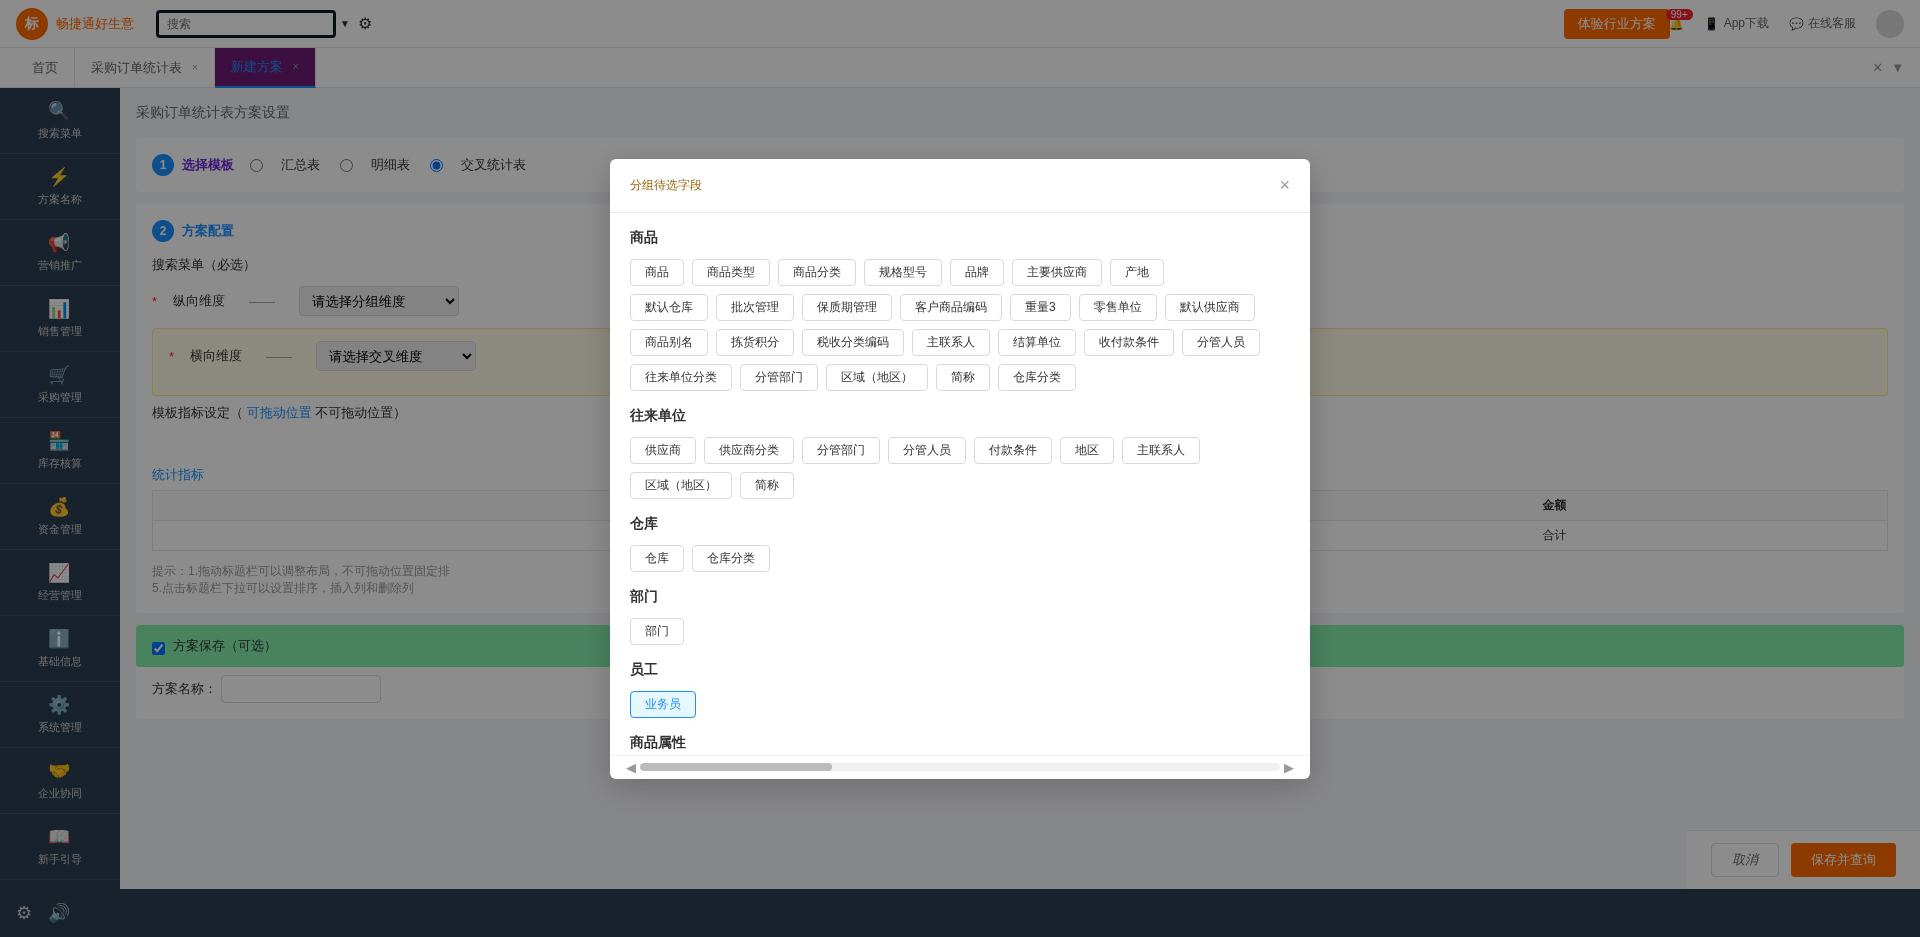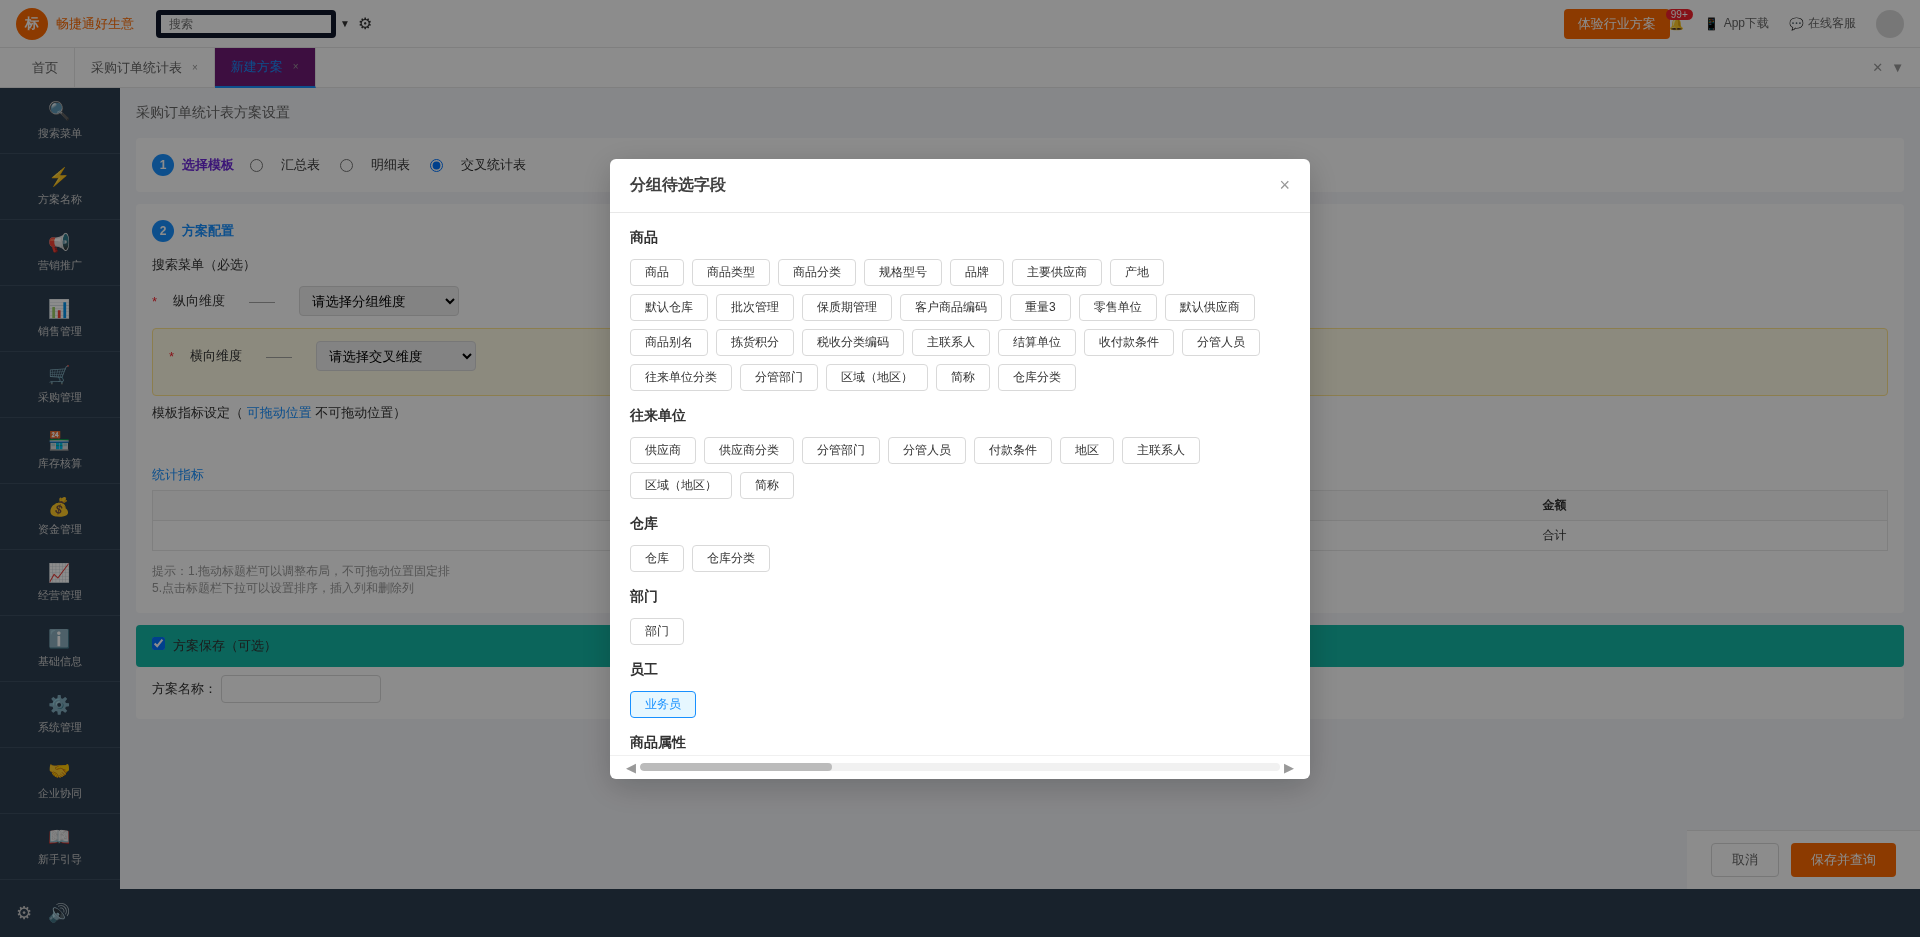--- a/index.html
+++ b/index.html
@@ -4,21 +4,21 @@
   <style>
     * { box-sizing: border-box; margin: 0; padding: 0; }
     body { font-family: 'Microsoft YaHei', Arial, sans-serif; font-size: 13px; background: #f0f2f5; color: #333; overflow: hidden; }
 
     
     .top-bar { height: 48px; background: #fff; display: flex; align-items: center; padding: 0 16px; border-bottom: 1px solid #e8e8e8; position: fixed; top: 0; left: 0; right: 0; z-index: 100; }
     .logo { width: 120px; display: flex; align-items: center; gap: 8px; }
     .logo-icon { width: 32px; height: 32px; background: #ff6b00; border-radius: 50%; display: flex; align-items: center; justify-content: center; color: white; font-size: 14px; font-weight: bold; }
     .logo-text { color: #ff6b00; font-size: 13px; line-height: 1.2; }
     .top-search { flex: 1; display: flex; align-items: center; padding: 0 20px; }
-    .search-box { width: 180px; height: 28px; border: 5px solid #0f172a; border-radius: 4px; padding: 0 8px; font-size: 12px; }
+    .search-box { width: 180px; height: 28px; border: 3px solid #0f172a; border-radius: 4px; padding: 0 8px; font-size: 12px; }
     .btn-experience { background: #ff6b00; color: white; border: none; border-radius: 4px; padding: 6px 14px; font-size: 13px; cursor: pointer; }
     .top-right-icons { display: flex; align-items: center; gap: 20px; color: #666; font-size: 12px; }
     .top-icon-item { display: flex; align-items: center; gap: 4px; cursor: pointer; position: relative; }
     .badge { background: #f5222d; color: white; border-radius: 10px; padding: 0 5px; font-size: 10px; position: absolute; top: -8px; right: -8px; }
     .avatar { width: 28px; height: 28px; background: #d9d9d9; border-radius: 50%; }
 
     
     .tab-bar { height: 40px; background: #fff; display: flex; align-items: center; padding: 0 16px; border-bottom: 1px solid #e8e8e8; position: fixed; top: 48px; left: 0; right: 0; z-index: 99; gap: 0; }
     .tab-item { height: 40px; display: flex; align-items: center; padding: 0 16px; cursor: pointer; font-size: 13px; color: #666; border-right: 1px solid #e8e8e8; gap: 6px; }
     .tab-item.active { color: #1890ff; background: #701a75; border-bottom: 2px solid #1890ff; }
@@ -44,30 +44,30 @@
     .stat-table { width: 100%; border-collapse: collapse; font-size: 12px; }
     .stat-table th, .stat-table td { border: 1px solid #e8e8e8; padding: 6px 10px; text-align: center; }
     .stat-table th { background: #fafafa; }
 
     
     .bottom-bar { position: fixed; bottom: 0; left: 0; right: 0; height: 48px; background: #2c3e50; display: flex; align-items: center; padding: 0 16px; gap: 16px; z-index: 100; }
     .bottom-icon { color: #ccc; cursor: pointer; font-size: 18px; }
 
     
     .footer-actions { position: fixed; bottom: 48px; right: 0; background: white; padding: 12px 24px; display: flex; gap: 12px; align-items: center; border-top: 1px solid #e8e8e8; z-index: 97; }
-    .btn-cancel { height: 34px; padding: 0 20px; border: 1px solid #d9d9d9; border-radius: 4px; background: white; color: #666; cursor: pointer; font-size: 13px; }
+    .btn-cancel { height: 34px; padding: 0 20px; border: 1px solid #d9d9d9; border-radius: 4px; background: white; color: #666; cursor: pointer; font-size: 13px; font-style: italic; }
     .btn-save { height: 34px; padding: 0 20px; border: none; border-radius: 4px; background: #ff6b00; color: white; cursor: pointer; font-size: 13px; }
 
     
     .overlay { position: fixed; top: 0; left: 0; right: 0; bottom: 0; background: rgba(0,0,0,0.45); z-index: 200; display: flex; align-items: center; justify-content: center; }
 
     
     .modal { background: white; border-radius: 6px; width: 700px; max-height: 620px; display: flex; flex-direction: column; box-shadow: 0 8px 32px rgba(0,0,0,0.2); }
     .modal-header { display: flex; align-items: center; justify-content: space-between; padding: 16px 20px; border-bottom: 1px solid #e8e8e8; }
-    .modal-title { font-size: 16px; font-weight: bold; color: #404040; }
+    .modal-title { font-size: 12px; font-weight: normal; color: #a16207; }
     .modal-close { cursor: pointer; font-size: 18px; color: #999; border: none; background: none; }
     .modal-body { flex: 1; overflow-y: auto; padding: 16px 20px; }
     .modal-body::-webkit-scrollbar { width: 6px; }
     .modal-body::-webkit-scrollbar-track { background: #f1f1f1; }
     .modal-body::-webkit-scrollbar-thumb { background: #ccc; border-radius: 3px; }
 
     
     .category-title { font-size: 14px; font-weight: bold; color: #333; margin-bottom: 12px; margin-top: 16px; }
     .category-title:first-child { margin-top: 0; }
     .tag-group { display: flex; flex-wrap: wrap; gap: 8px; margin-bottom: 8px; }
@@ -275,21 +275,21 @@
         </tbody>
       </table>
     </div>
 
     <div style="margin-top:12px;font-size:12px;color:#999;">
       <div>提示：1.拖动标题栏可以调整布局，不可拖动位置固定排</div>
       <div>5.点击标题栏下拉可以设置排序，插入列和删除列</div>
     </div>
   </div>
 
-  <div style="display:flex;align-items:flex-start;gap:8px;background:#14b8a6;padding:12px 16px;border-radius:4px;">
+  <div style="display:flex;align-items:flex-end;gap:8px;background:#86efac;padding:12px 16px;border-radius:4px;">
     <input type="checkbox" checked="" style="">
     <span>方案保存（可选）</span>
   </div>
   <div style="background:white;padding:8px 16px 16px;border-radius:4px;margin-top:0;">
     <span>方案名称：</span>
     <input type="text" style="width: 160px; height: 28px; border: 1px solid rgb(217, 217, 217); border-radius: 4px; padding: 0px 8px; font-size: 12px;">
   </div>
 </div>
 
 <div class="overlay">

